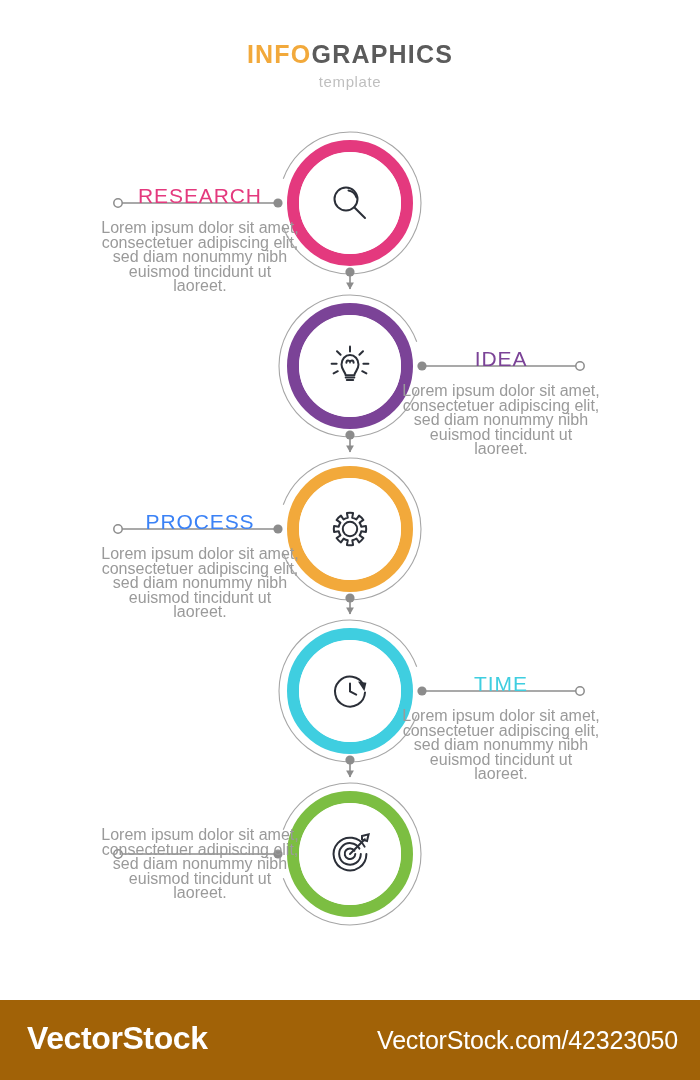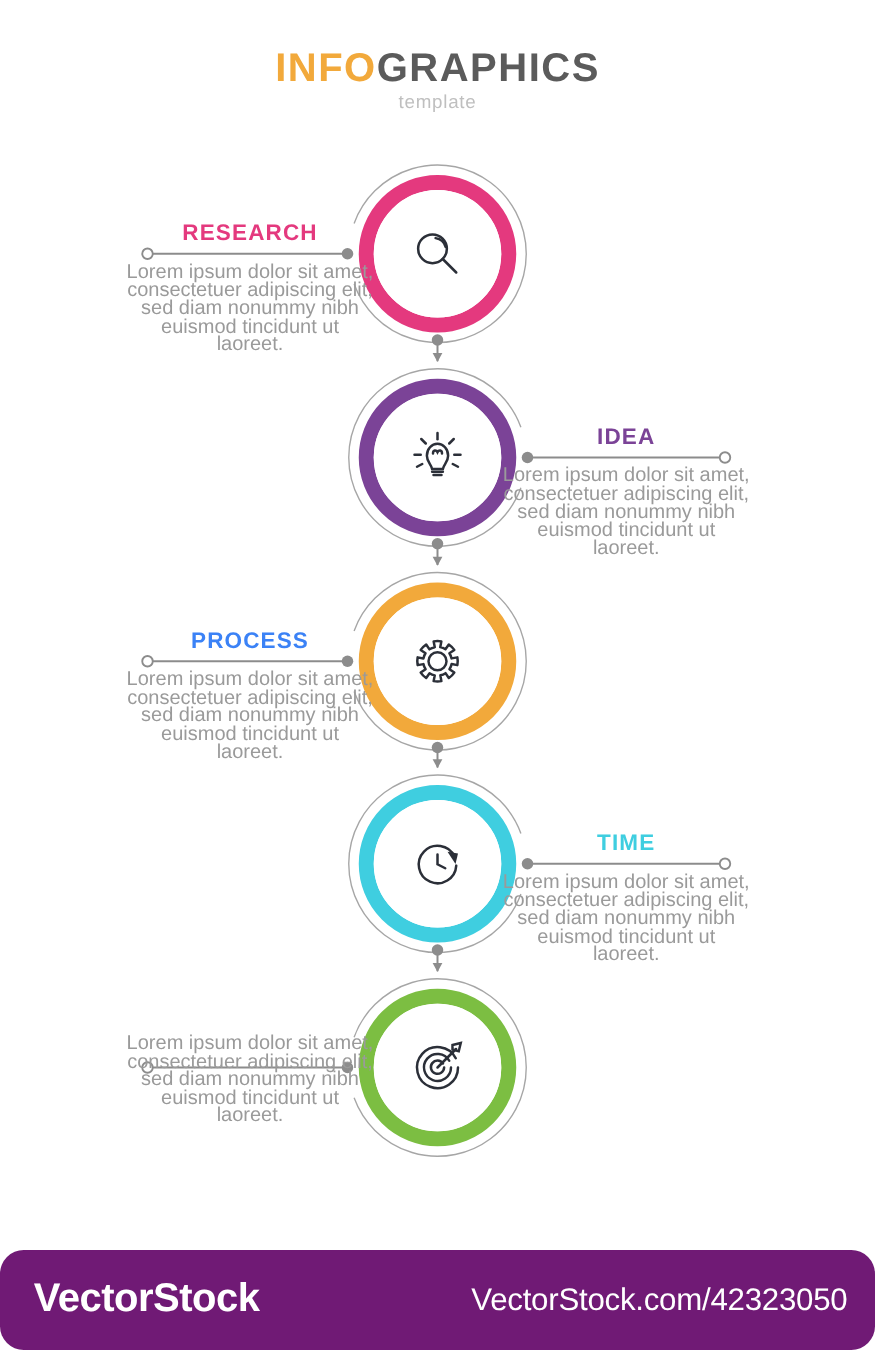--- a/index.html
+++ b/index.html
@@ -21,21 +21,21 @@
 
   
   .header {
     position: absolute;
     top: 38px;
     left: 0;
     width: 700px;
     text-align: center;
   }
   .header-title {
-    font-size: 32px;
+    font-size: 25px;
     font-weight: bold;
     letter-spacing: 1.2px;
     line-height: 32px;
   }
   .title-part-a { color: #F2A93B; }
   .title-part-b { color: #5B5B5B; }
   .header-subtitle {
     margin-top: 3px;
     font-size: 15px;
     color: #BFBFBF;
@@ -58,41 +58,41 @@
 
   
   .step-text {
     position: absolute;
     width: 200px;
   }
   .step-text.left  { text-align: center; }
   .step-text.right { text-align: center; }
 
   .step-label {
-    font-size: 18px;
-    font-weight: bold;
+    font-size: 21px;
+    font-weight: normal;
     letter-spacing: 0.9px;
     line-height: 18px;
     margin-bottom: 16px;
+    margin-top: 10px;
   }
   .step-desc {
     font-size: 16px;
     line-height: 14.6px;
     color: #9A9A9A;
   }
 
   
   .footer {
     position: absolute;
     left: 0;
     top: 1000px;
     width: 700px;
     height: 80px;
-    background: #701a75;
-    border-radius: 19px;
+    background: #a16207;
   }
   .footer-brand {
     position: absolute;
     left: 27px;
     top: 20px;
     color: #ffffff;
     font-size: 32px;
     font-weight: bold;
     letter-spacing: -0.4px;
   }

